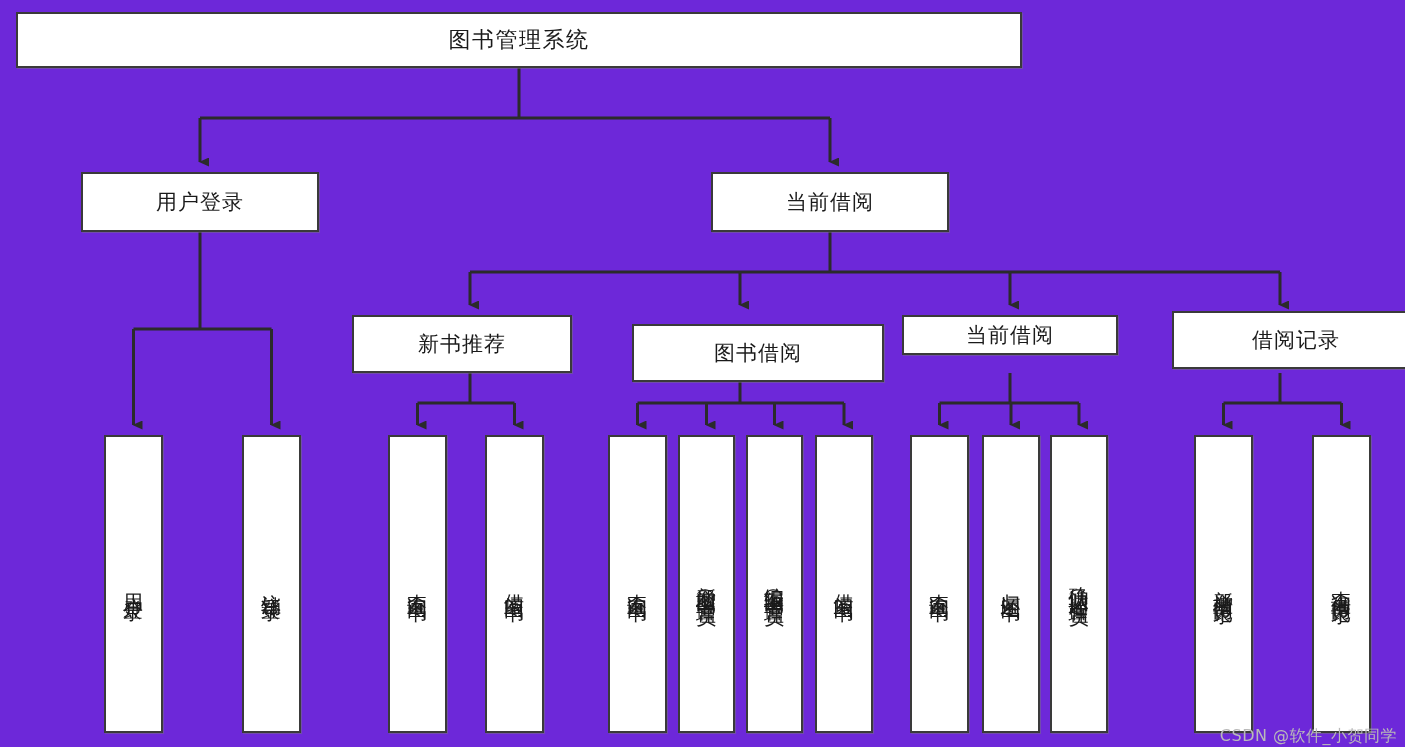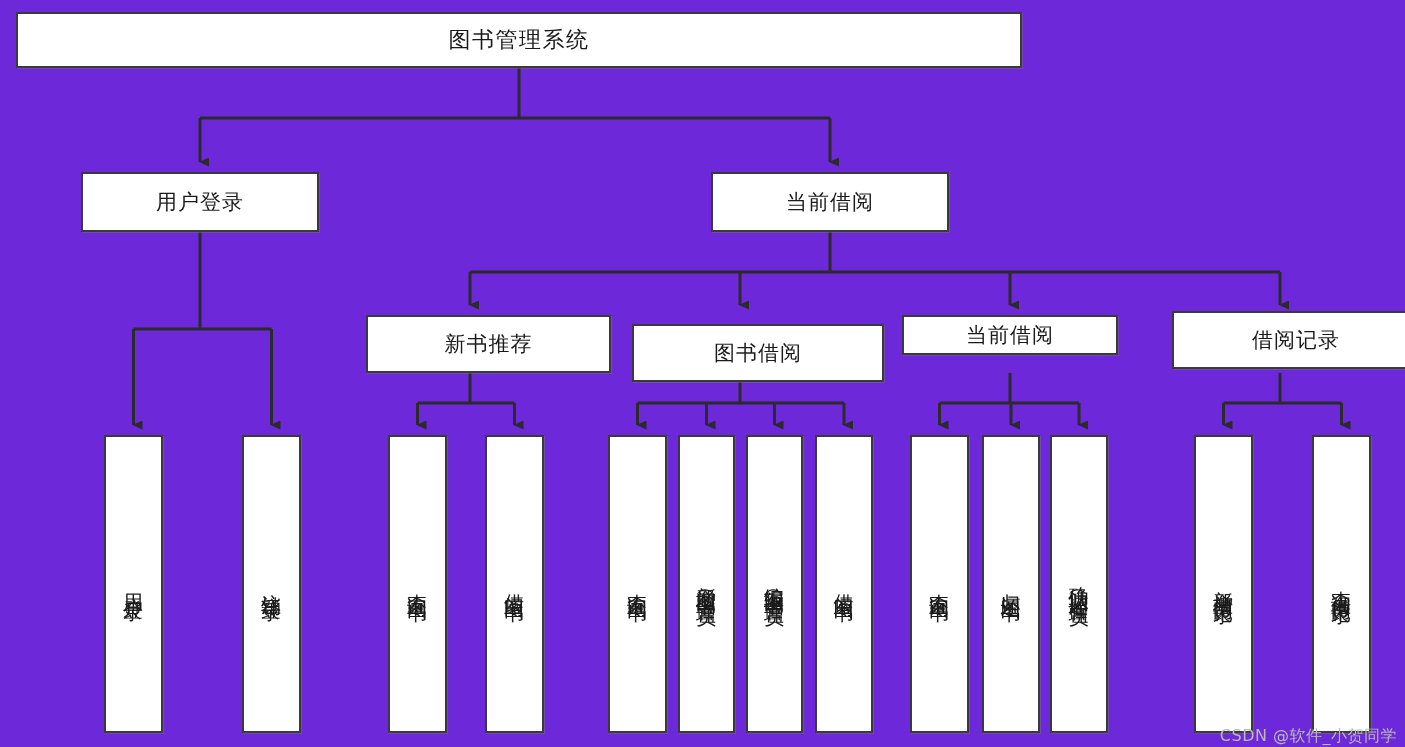--- a/index.html
+++ b/index.html
@@ -128,21 +128,21 @@
   <div id="nodes-group">
       <div class="node horiz root" style="left: 16px; top: 12px; width: 1006px; height: 56px;">
         <span class="label">图书管理系统</span>
       </div>
       <div class="node horiz" style="left: 81px; top: 172px; width: 238px; height: 60px;">
         <span class="label">用户登录</span>
       </div>
       <div class="node horiz" style="left: 711px; top: 172px; width: 238px; height: 60px;">
         <span class="label">当前借阅</span>
       </div>
-      <div class="node horiz" style="left: 366px; top: 315px; width: 245px; height: 58px;">
+      <div class="node horiz" style="left: 352px; top: 315px; width: 220px; height: 58px;">
         <span class="label">新书推荐</span>
       </div>
       <div class="node horiz" style="left: 632px; top: 324px; width: 252px; height: 58px; justify-content: center;">
         <span class="label">图书借阅</span>
       </div>
       <div class="node horiz" style="left: 902px; top: 315px; width: 216px; height: 40px;">
         <span class="label">当前借阅</span>
       </div>
       <div class="node horiz" style="left: 1172px; top: 311px; width: 248px; height: 58px;">
         <span class="label">借阅记录</span>

